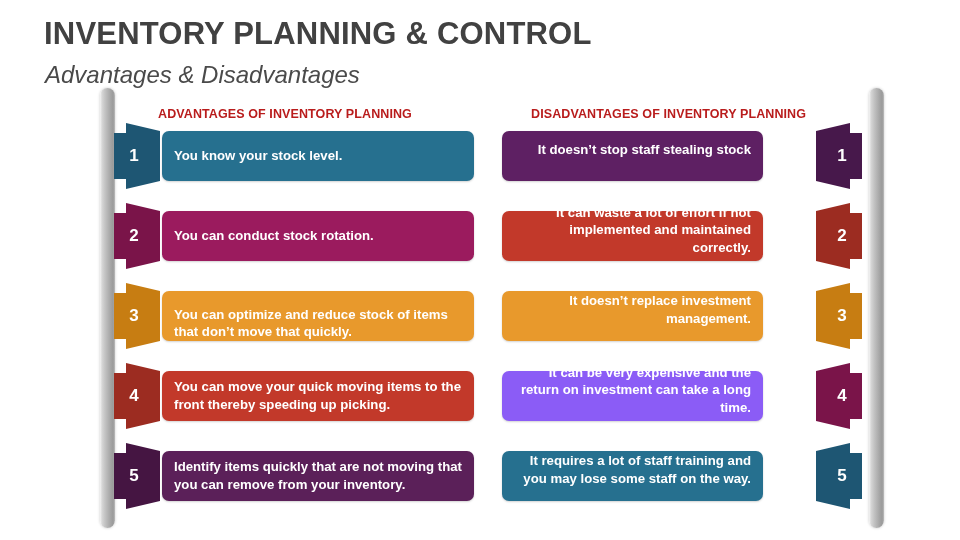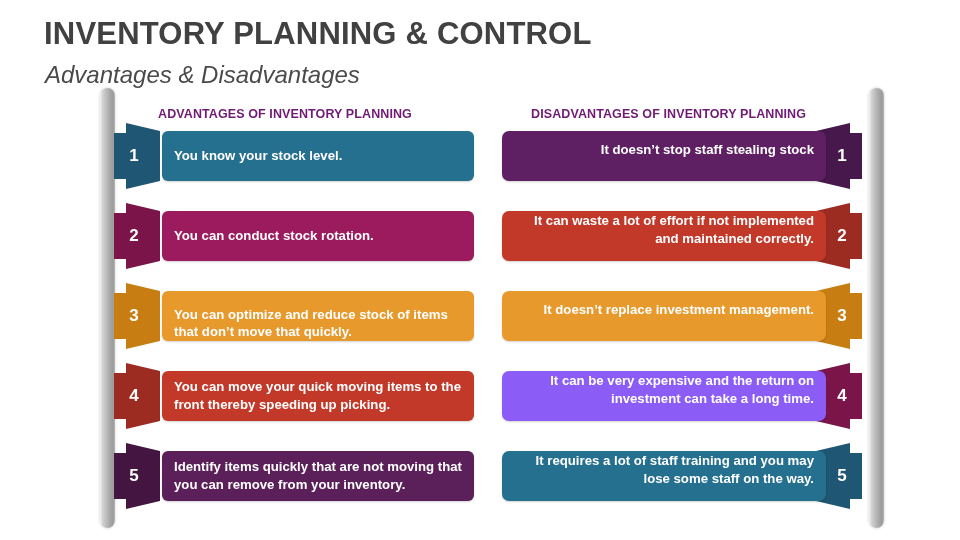--- a/index.html
+++ b/index.html
@@ -44,21 +44,21 @@
     font-style: italic;
   }
 
   
   .col-heading {
     position: absolute;
     top: 107px;
     font-size: 12.5px;
     font-weight: bold;
     letter-spacing: 0.1px;
-    color: #701a75;
+    color: #b91c1c;
     white-space: nowrap;
   }
   #heading-left  { left: 150px; }
   #heading-right { left: 523px; }
 
   
   .pillar {
     position: absolute;
     top: 88px;
     width: 15px;
@@ -88,22 +88,22 @@
     border-radius: 7px;
     box-sizing: border-box;
     display: flex;
     align-items: center;
     color: #ffffff;
     font-size: 13.2px;
     font-weight: bold;
     line-height: 1.33;
     box-shadow: 0 1px 2px rgba(0,0,0,0.18);
   }
-  .row.left  .msgbox { left: 48px;  width: 312px; padding: 0 12px 0 12px; text-align: left; border-radius: 6px; }
-  .row.right .msgbox { left: 0px;   width: 324px; padding: 0 12px 12px 12px; text-align: right; justify-content: flex-end; }
+  .row.left  .msgbox { left: 48px;  width: 312px; padding: 0 12px 0 12px; text-align: left; }
+  .row.right .msgbox { left: 0px;   width: 261px; padding: 0 12px 12px 12px; text-align: right; justify-content: flex-end; }
   .row.right .msgbox .txt { display: block; width: 100%; }
 
   
   .badge {
     position: absolute;
     top: -12px;
     width: 46px;
     height: 74px;
     display: flex;
     align-items: center;

